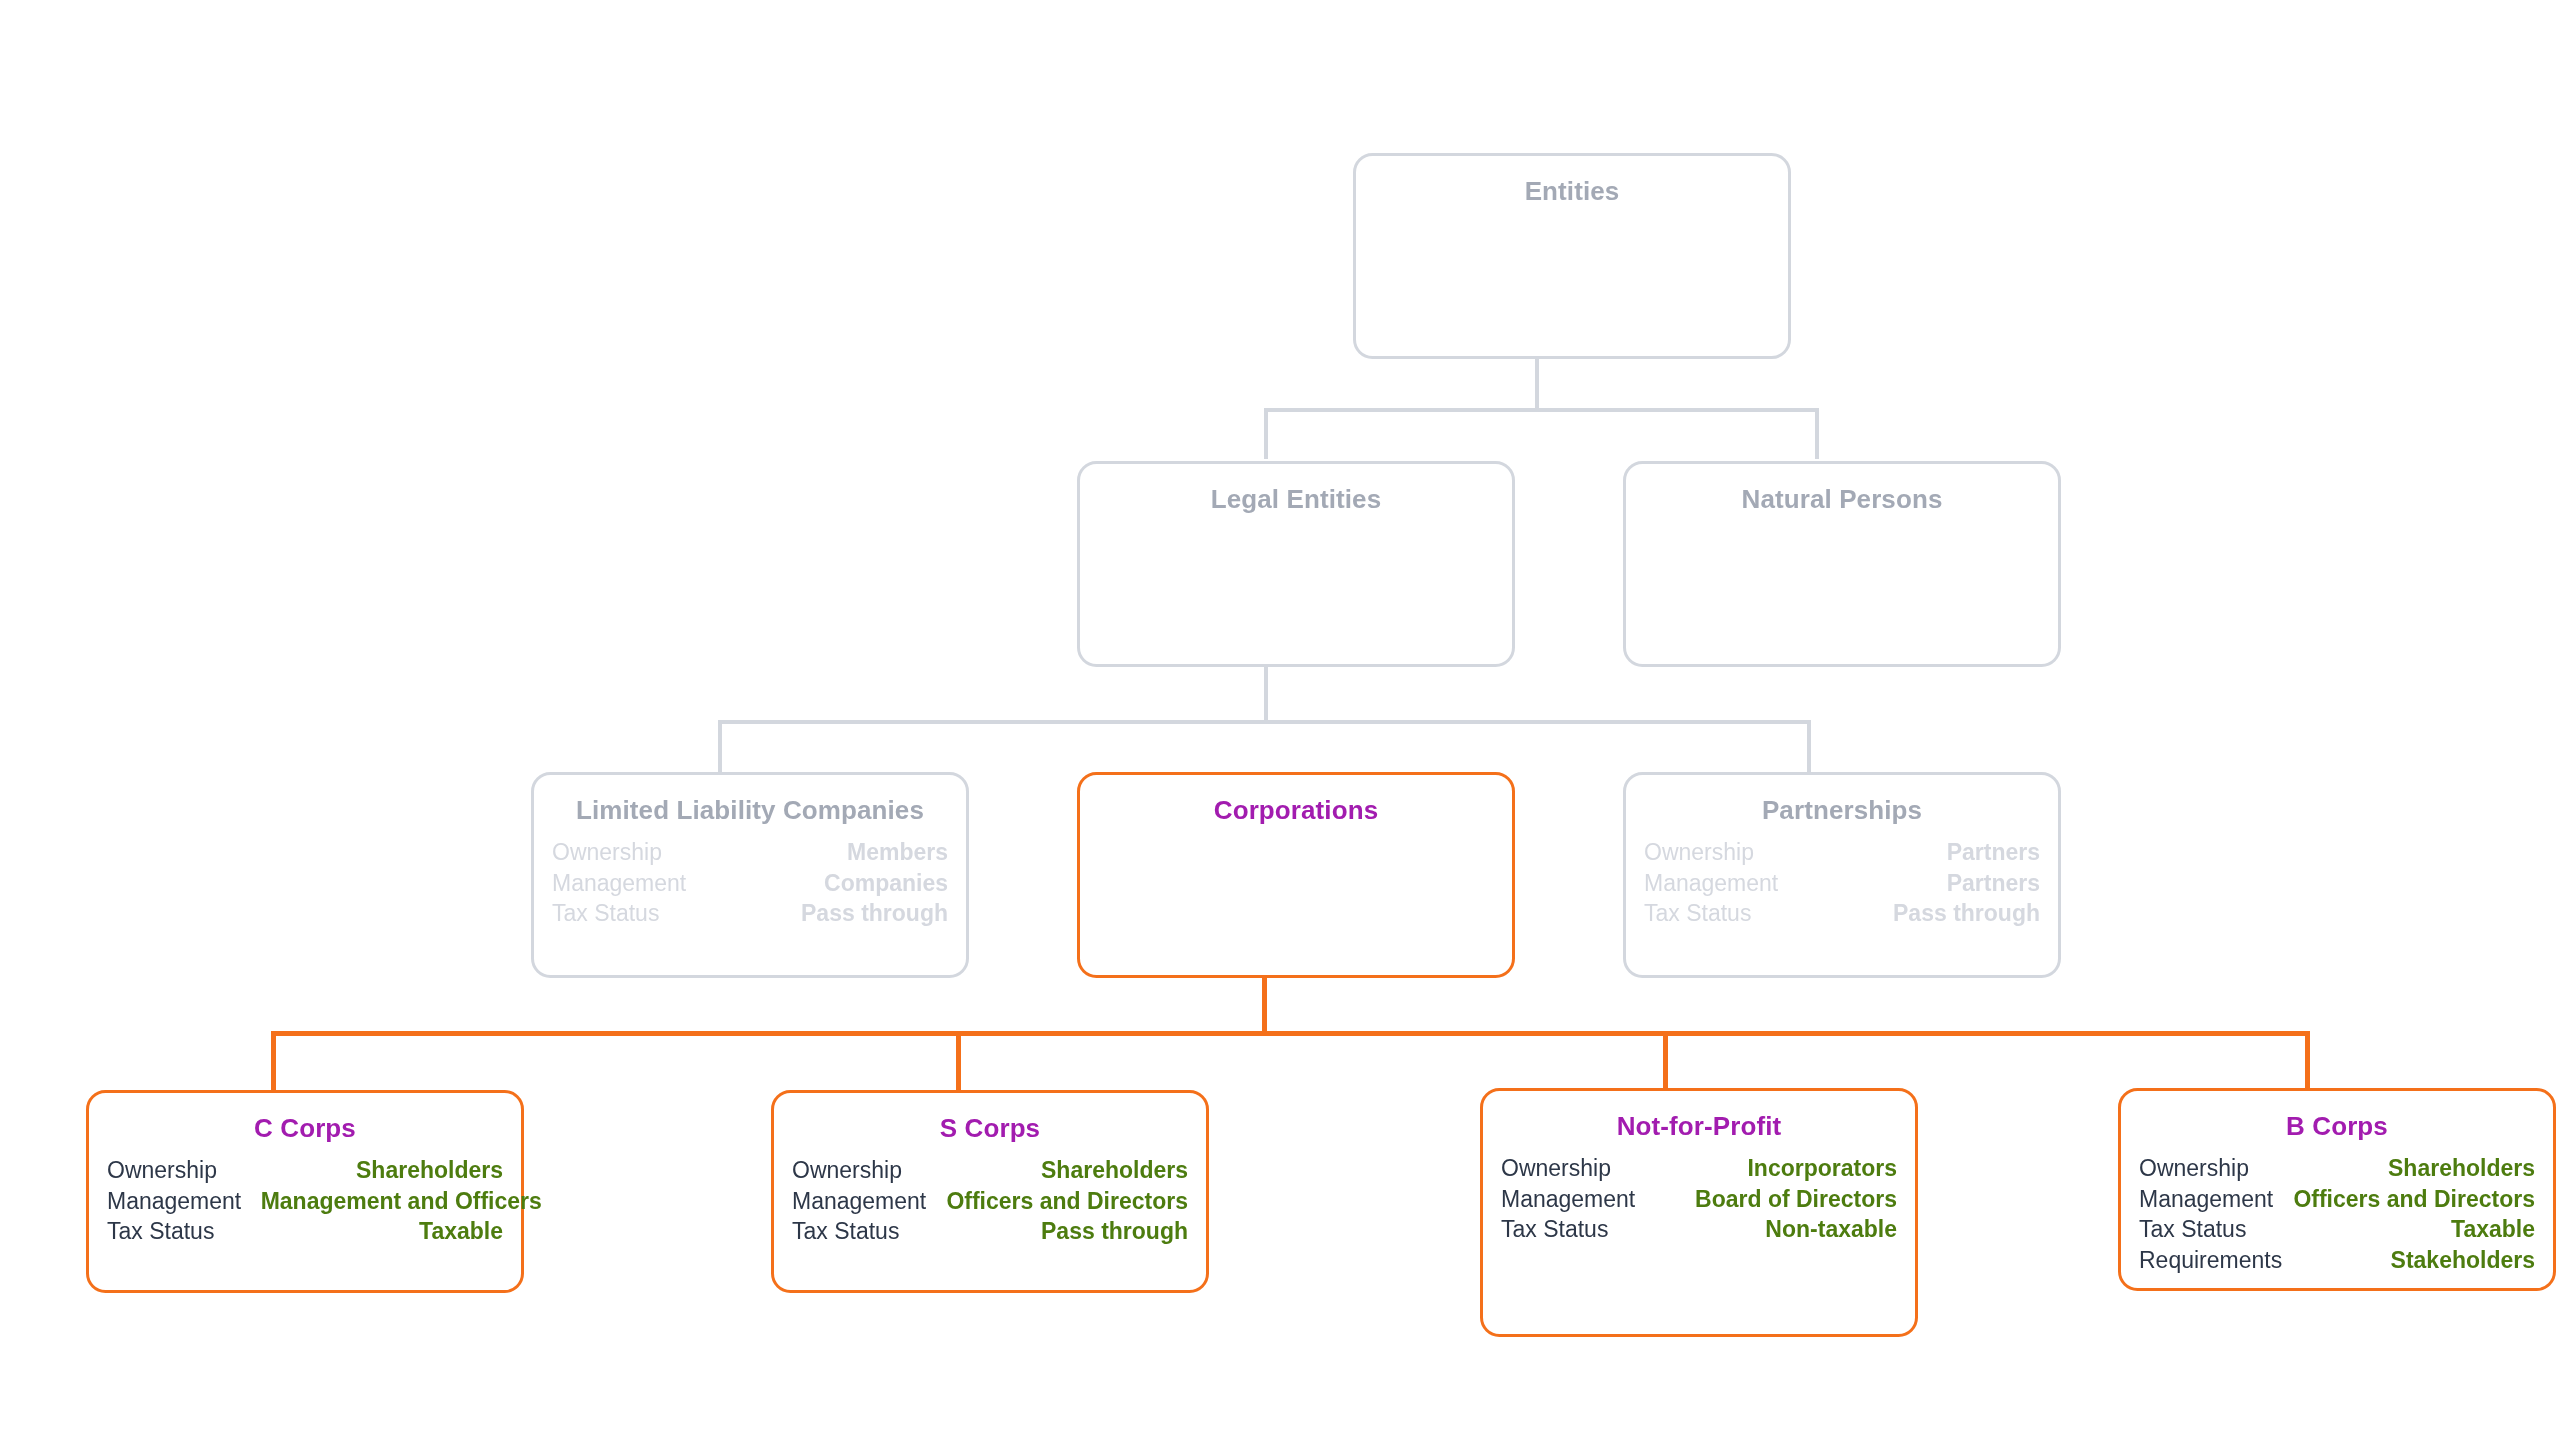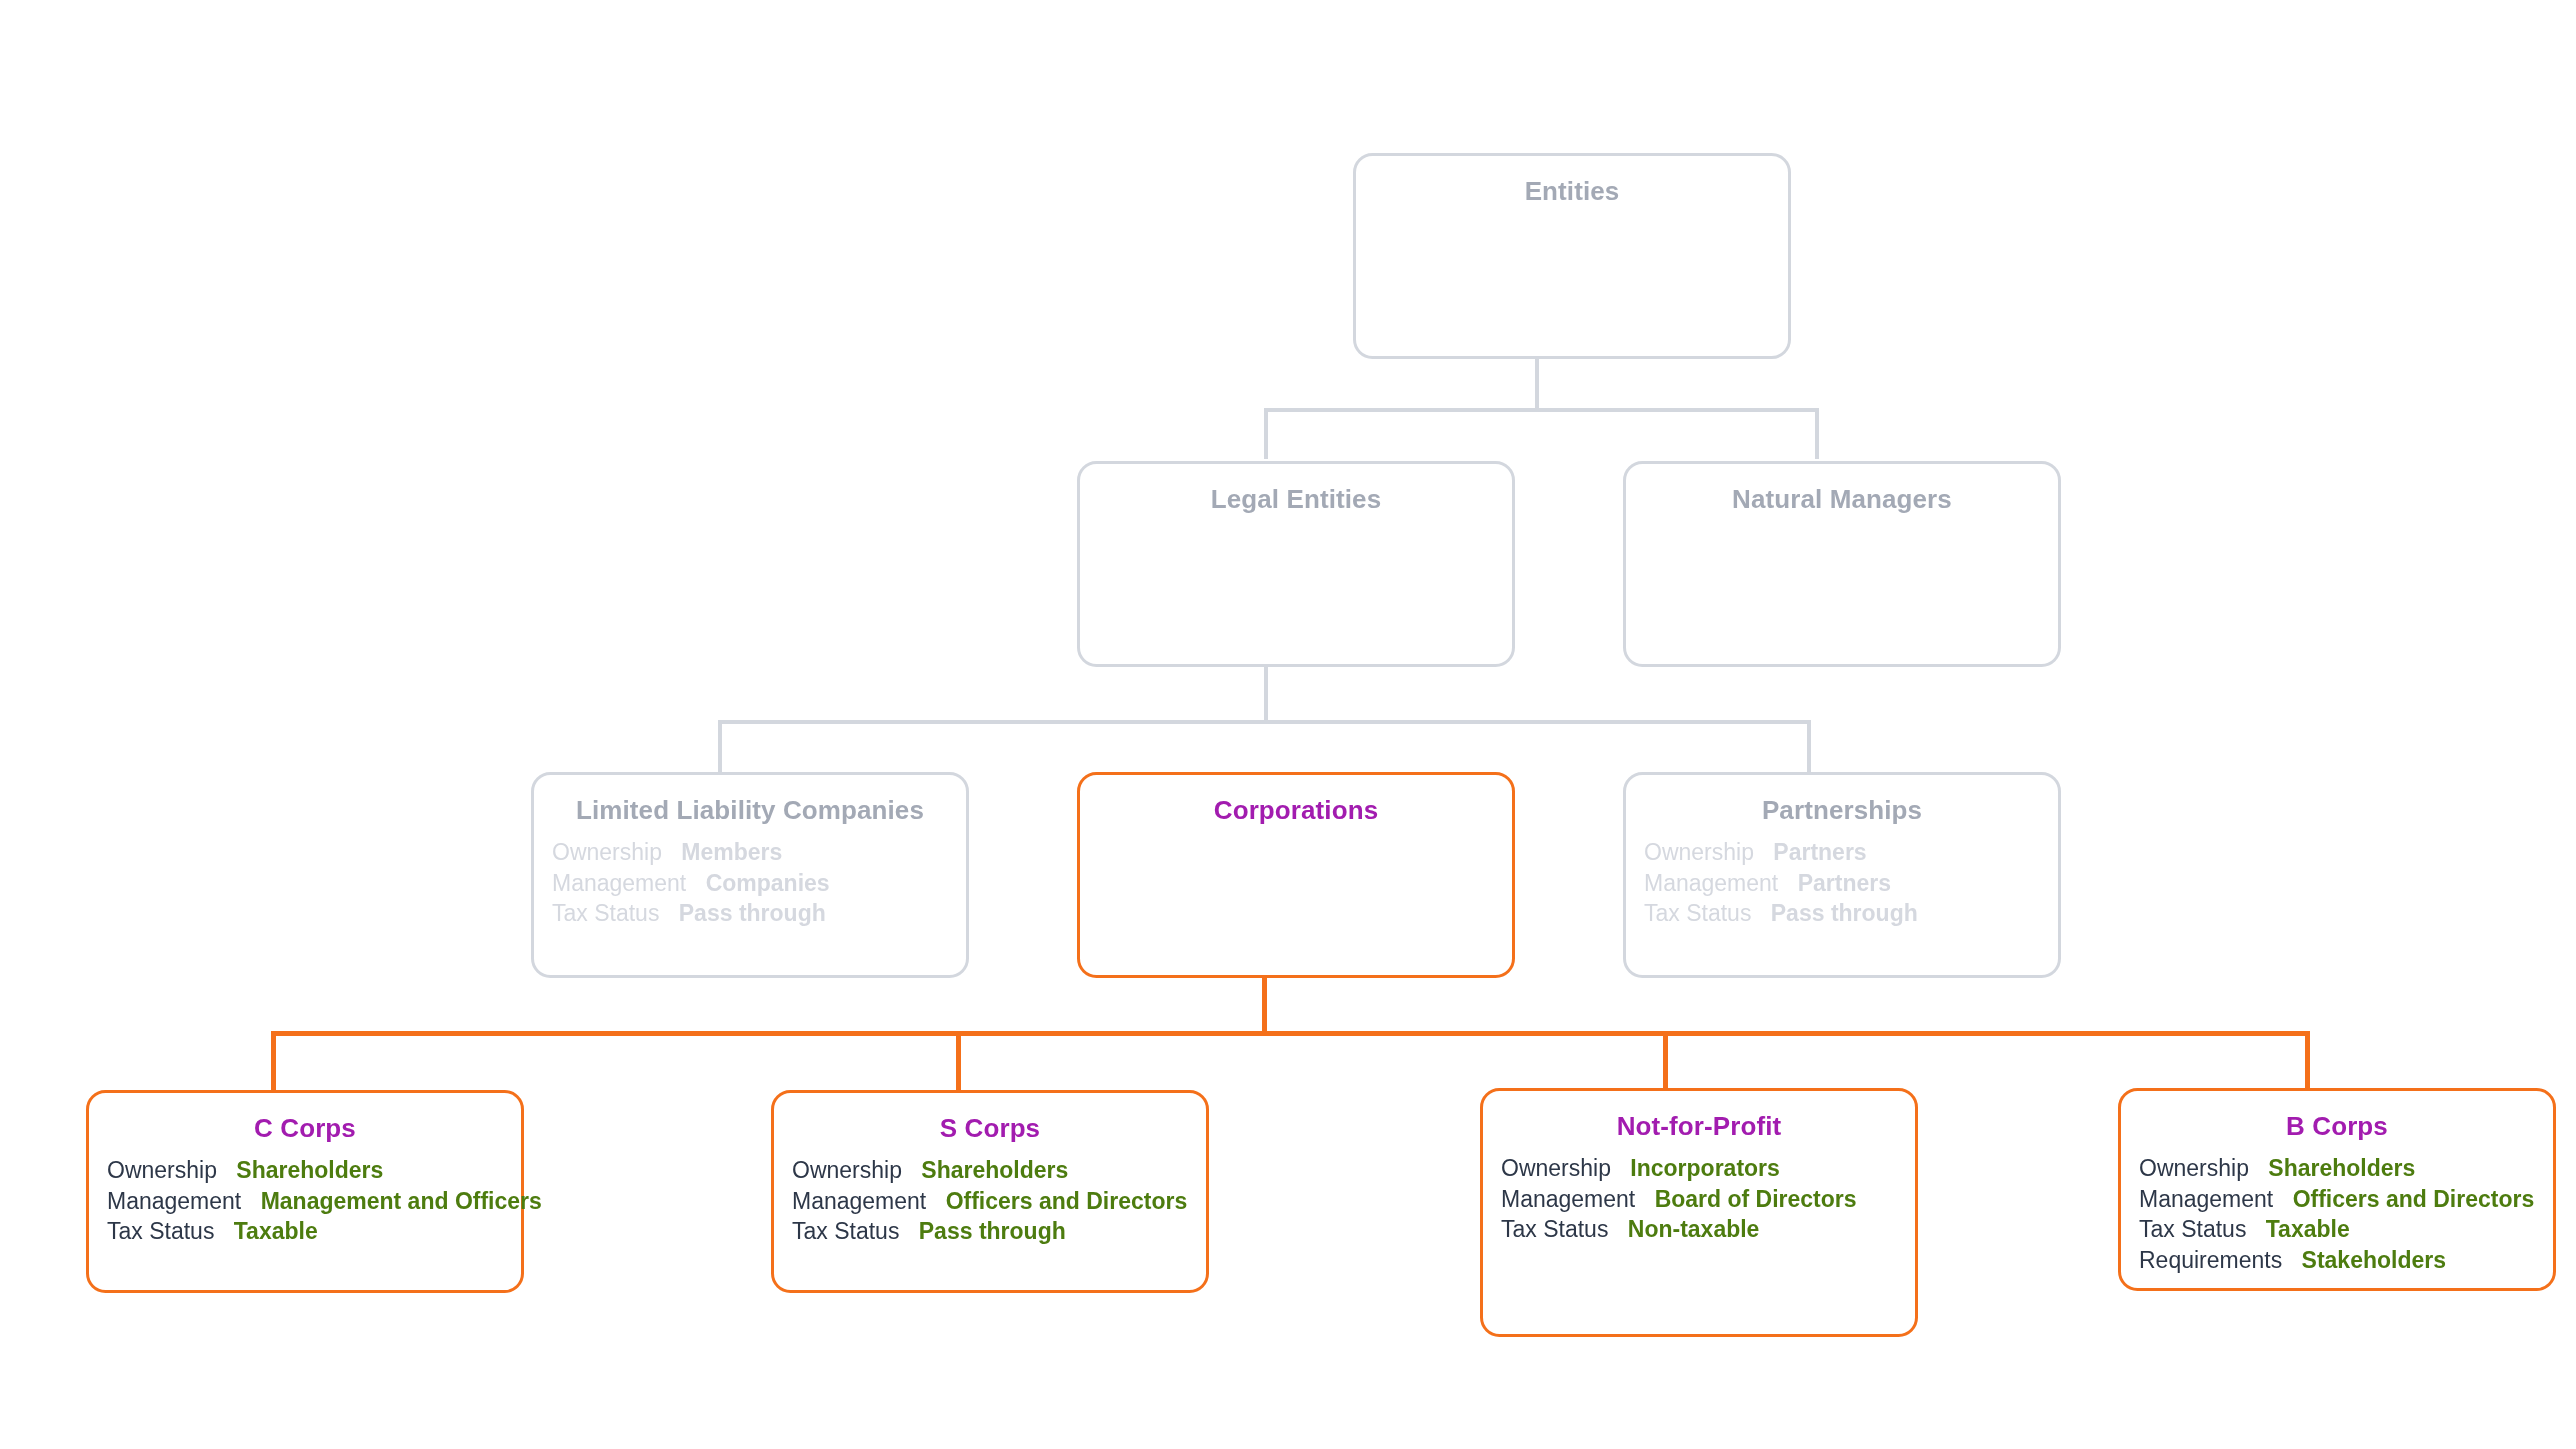--- a/index.html
+++ b/index.html
@@ -54,21 +54,21 @@
   }
   .node.active .node-title {
     color: #a21caf;
   }
 
   .attrs {
     display: block;
   }
   .attr-row {
     display: flex;
-    justify-content: flex-start;
+    justify-content: space-between;
     align-items: baseline;
     font-size: 23px;
     line-height: 1.27;
     padding: 0.7px 0;
     white-space: nowrap;
   }
   .attr-label {
     color: #d5d8df;
     font-weight: normal;
   }
@@ -104,21 +104,21 @@
 
   <div class="node title-only" style="left:1321px; top:153px; width:438px; height:206px;">
     <div class="node-title">Entities</div>
   </div>
 
   <div class="node title-only" style="left:1045px; top:461px; width:438px; height:206px;">
     <div class="node-title">Legal Entities</div>
   </div>
 
   <div class="node title-only" style="left:1591px; top:461px; width:438px; height:206px;">
-    <div class="node-title">Natural Managers</div>
+    <div class="node-title">Natural Persons</div>
   </div>
 
   <div class="node" style="left:499px; top:772px; width:438px; height:206px;">
     <div class="node-title">Limited Liability Companies</div>
     <div class="attrs">
       <div class="attr-row">
         <span class="attr-label">Ownership</span>
         <span class="attr-value">Members</span>
       </div>
       <div class="attr-row">

